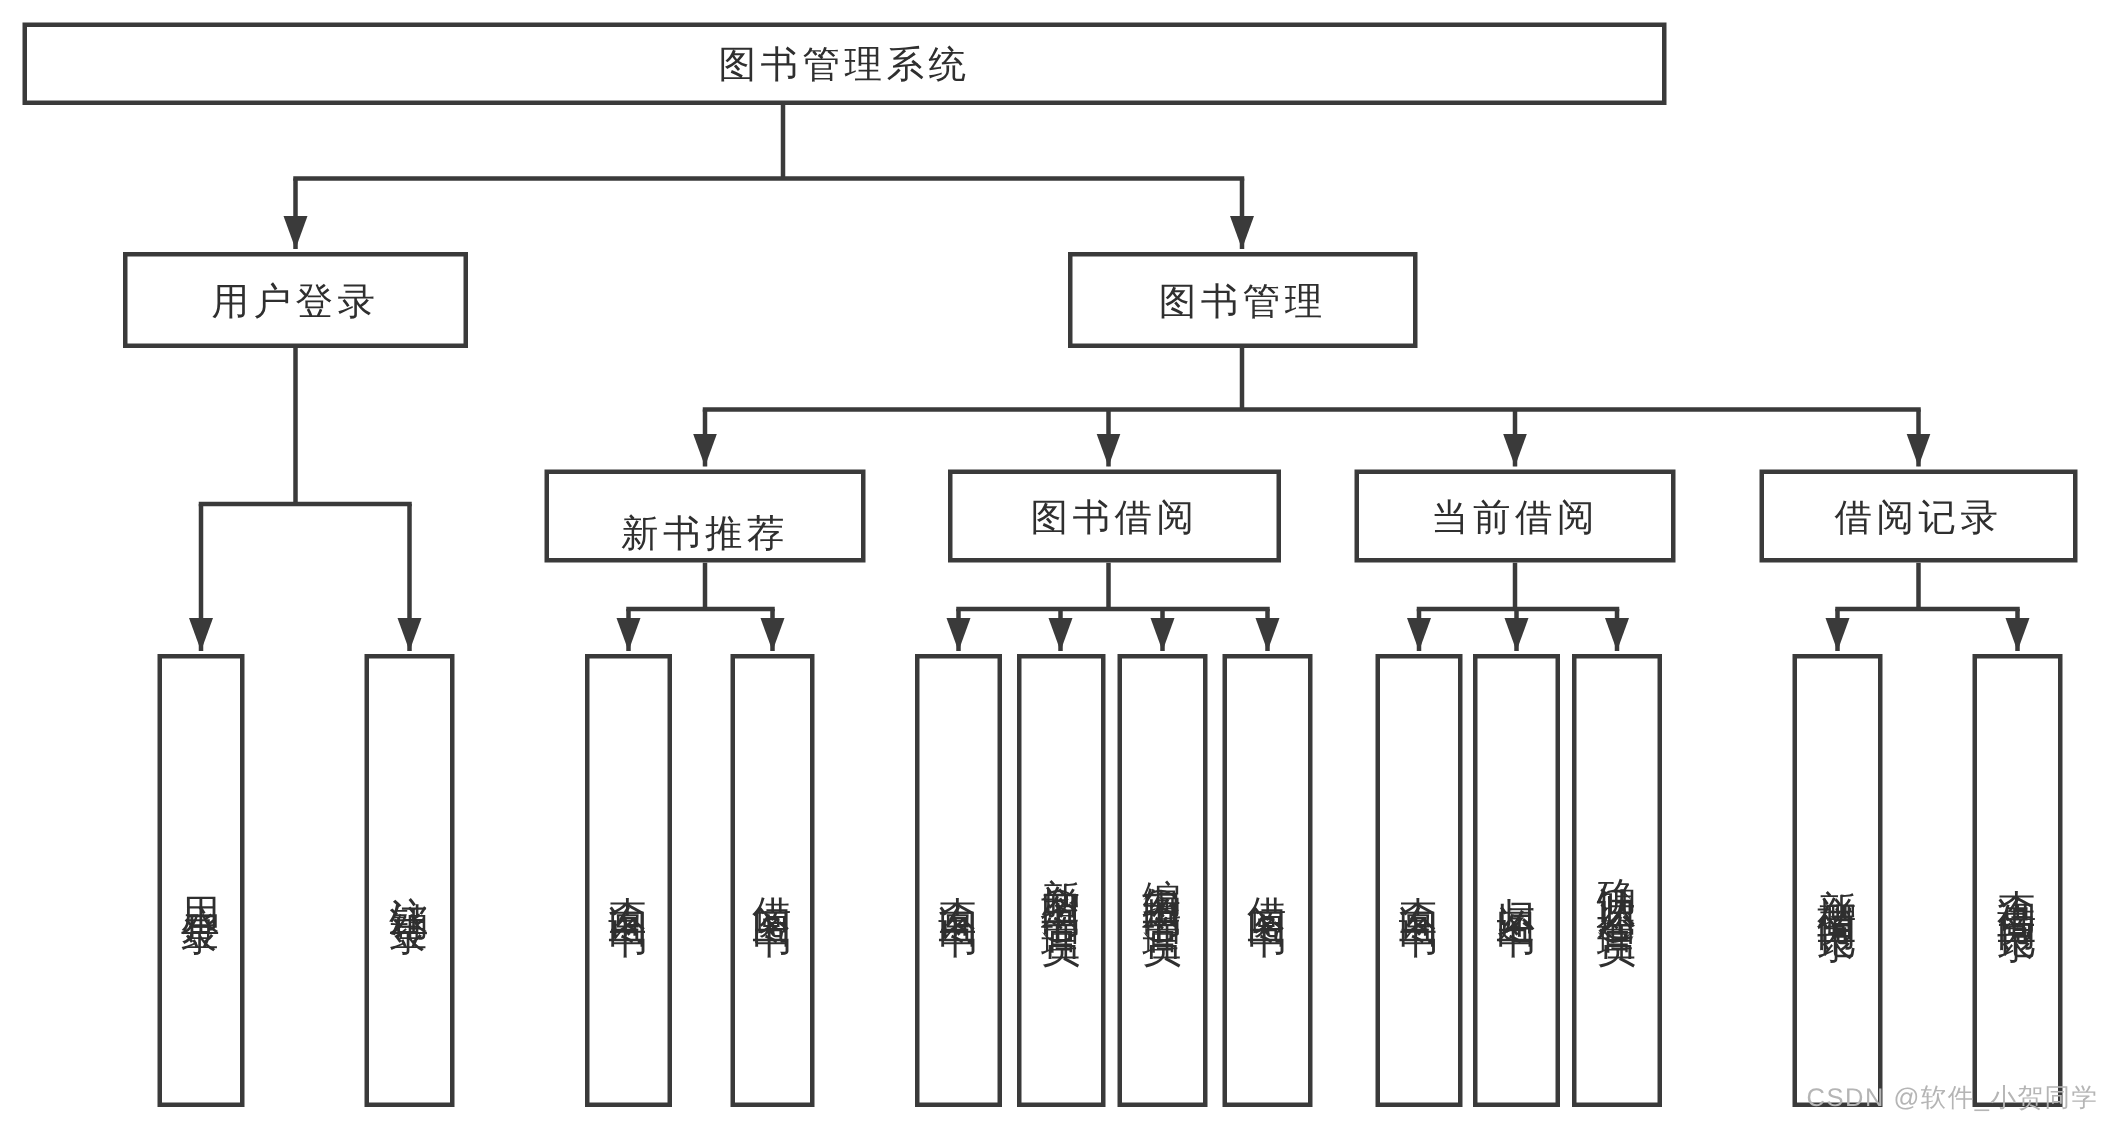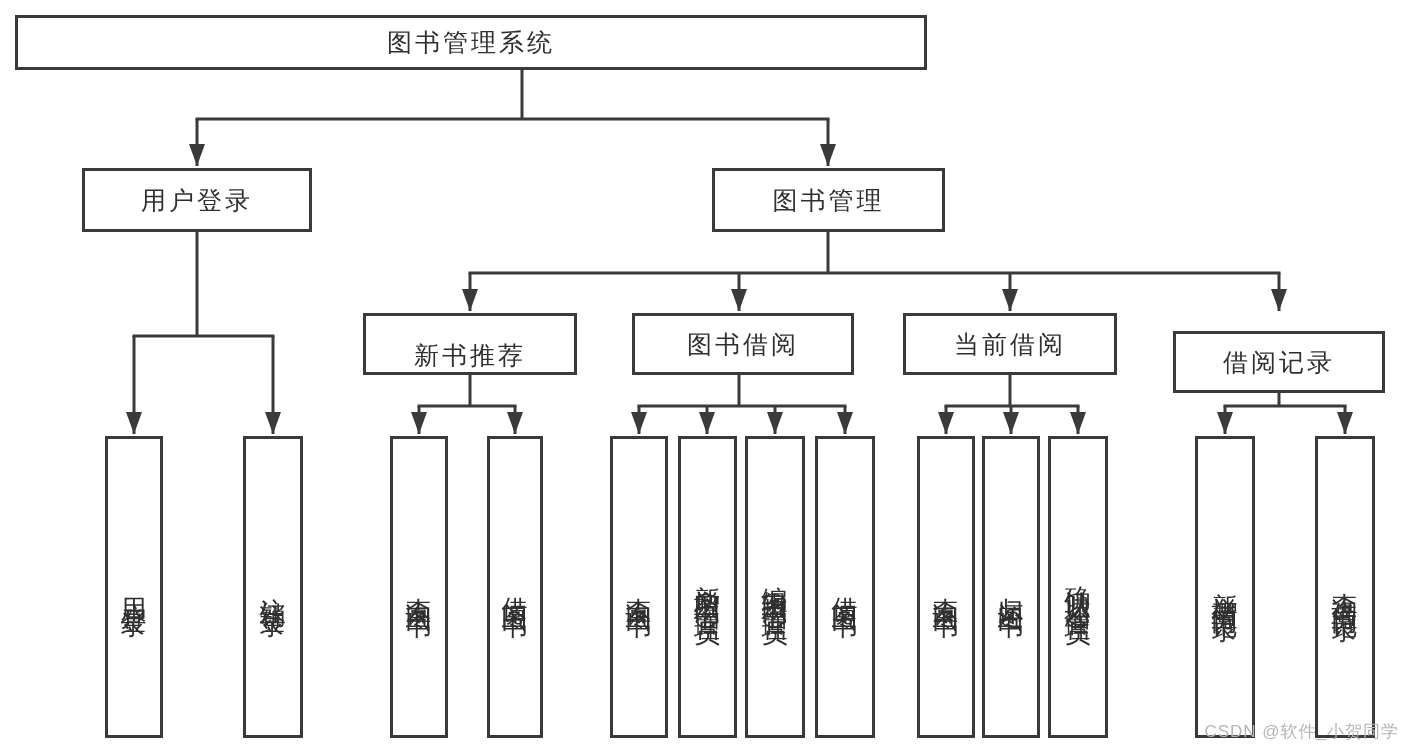--- a/index.html
+++ b/index.html
@@ -120,41 +120,41 @@
 
       <g>
         <path d="M1279,375 V406"></path>
         <path d="M1225,406 H1345" stroke-linecap="square"></path>
         <path d="M1225,406 V434" marker-end="url(#arrow)"></path>
         <path d="M1345,406 V434" marker-end="url(#arrow)"></path>
       </g>
     </g>
   </svg>
 
-  <div class="hbox" style="left:15px; top:15px; width:912px; height:55px;">
+  <div class="hbox" style="left:15px; top:15px; width:1096px; height:55px;">
     <span class="label">图书管理系统</span>
   </div>
 
   <div class="hbox" style="left:82px; top:168px; width:230px; height:64px;">
     <span class="label">用户登录</span>
   </div>
   <div class="hbox" style="left:712px; top:168px; width:233px; height:64px;">
     <span class="label">图书管理</span>
   </div>
 
   <div class="hbox" style="left:363px; top:313px; width:214px; height:62px;align-items:flex-end;">
     <span class="label">新书推荐</span>
   </div>
   <div class="hbox" style="left:632px; top:313px; width:222px; height:62px;">
     <span class="label">图书借阅</span>
   </div>
   <div class="hbox" style="left:903px; top:313px; width:214px; height:62px;">
     <span class="label">当前借阅</span>
   </div>
-  <div class="hbox" style="left:1173px; top:331px; width:212px; height:62px;font-family:Liberation Serif, serif;">
+  <div class="hbox" style="left:1173px; top:313px; width:212px; height:62px;font-family:Liberation Serif, serif;">
     <span class="label">借阅记录</span>
   </div>
 
   <div class="vbox" style="left:105px; width:58px;">
     <span class="vtext">用户登录</span>
   </div>
   <div class="vbox" style="left:243px; width:60px;">
     <span class="vtext">注销登录</span>
   </div>
 

